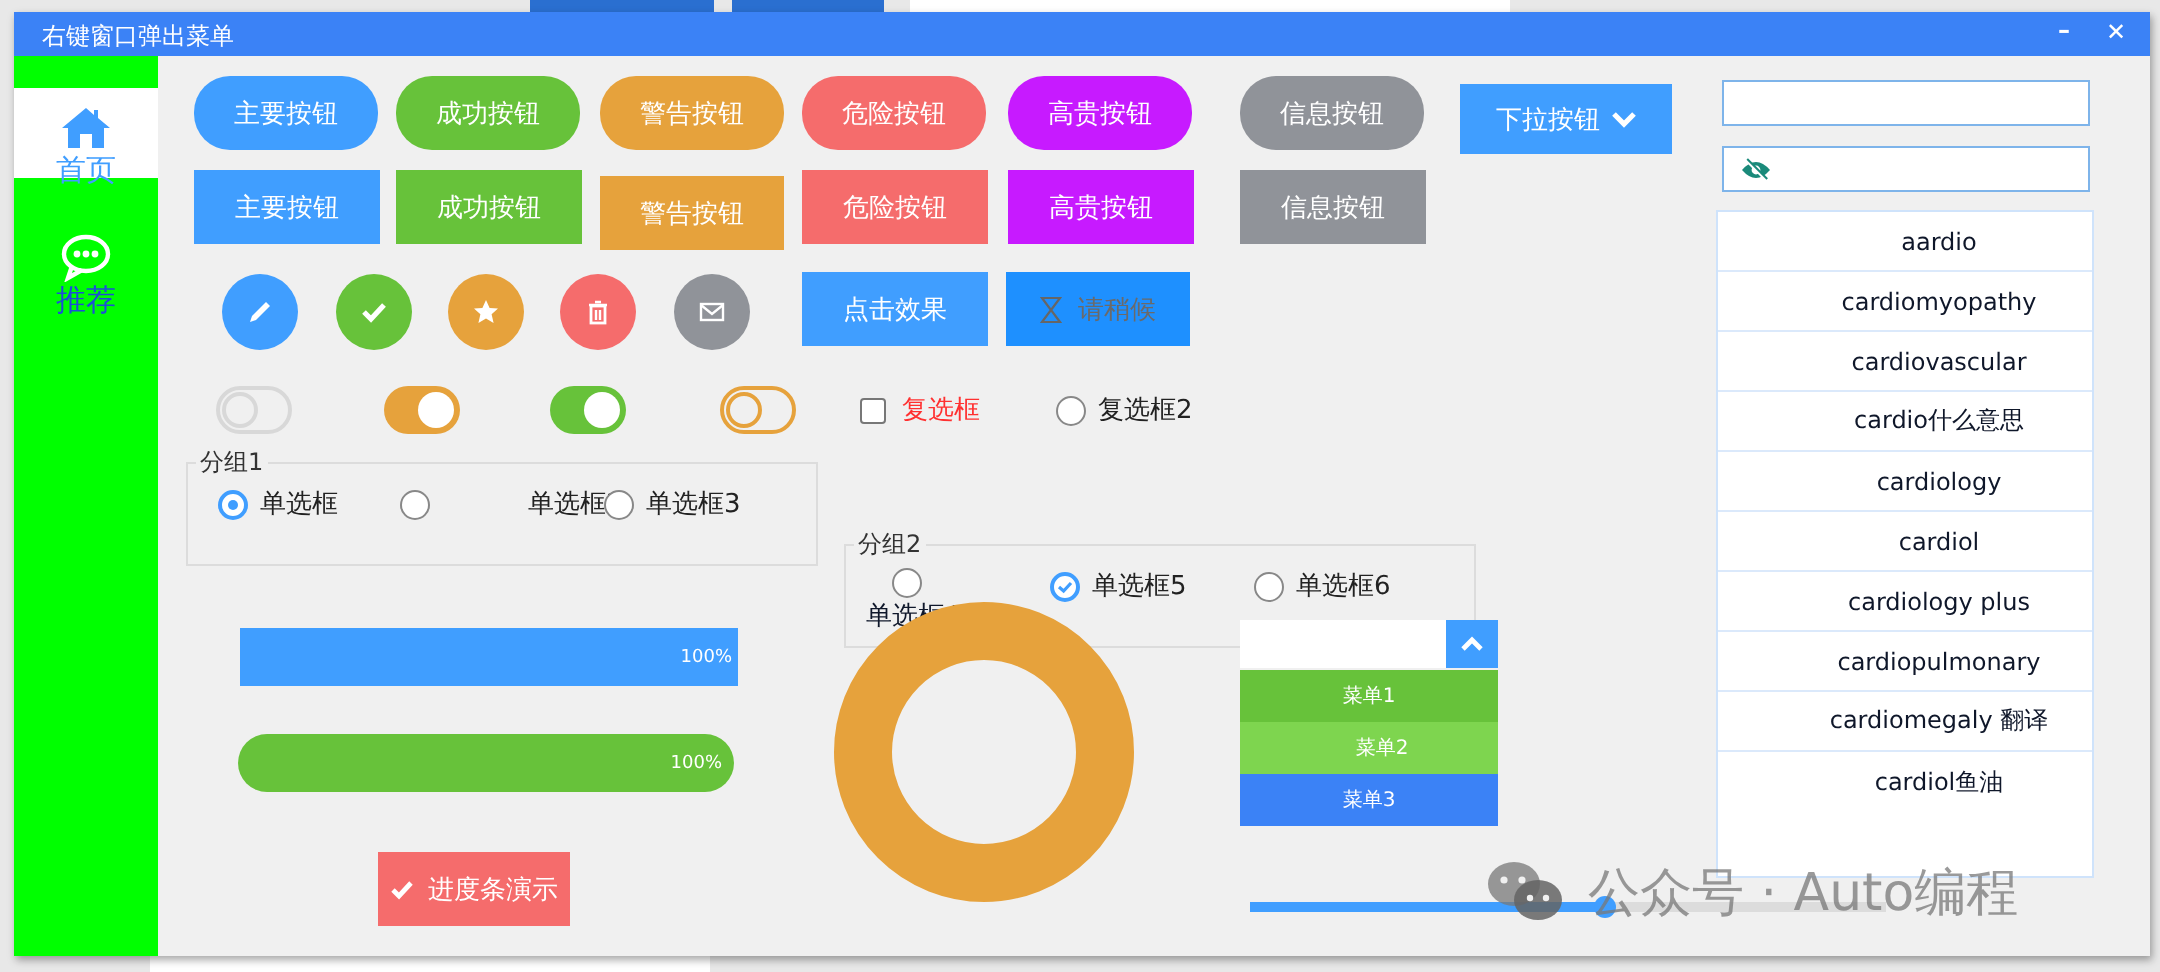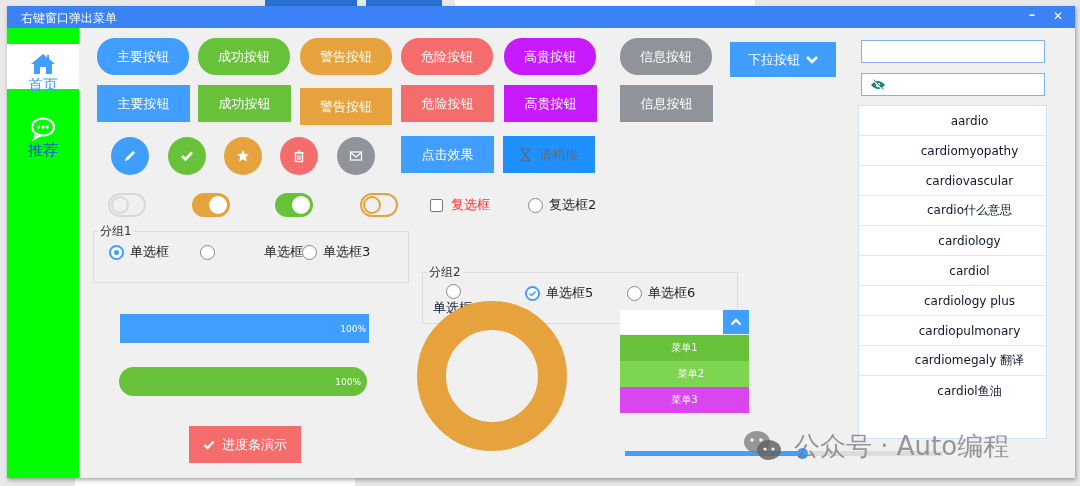--- a/index.html
+++ b/index.html
@@ -212,39 +212,39 @@
     </div>
     <div class="chk-label" style="left:204px;top:11px;color:#222;">
       <span class="radio"></span>
       <span>单选框6</span>
     </div>
   </div>
 
   <div class="pbar" style="left:113px;top:308px;width:249px;height:29px;background:#409eff;">100%</div>
   <div class="pbar" style="left:112px;top:361px;width:248px;height:29px;background:#67c23a;border-radius:15px;padding-right:6px;">100%</div>
 
-  <div class="btn c-danger" style="left:182px;top:420px;width:112px;height:37px;">
+  <div class="btn c-danger" style="left:182px;top:420px;width:96px;height:37px;">
     <svg style="width:12px;height:12px;margin-right:7px;" viewBox="0 0 12 12">
         <path d="M1.5 6 L4.5 9 L10.5 2.5" fill="none" stroke="#fff" stroke-width="2.4"></path>
       </svg>
     <span>进度条演示</span>
   </div>
 
   <div style="position:absolute;left:410px;top:295px;width:150px;height:150px;border-radius:50%;border:29px solid #e6a23c;"></div>
 
   <div class="combo">
     <div class="combo-input"></div>
     <div class="combo-btn">
       <svg width="12" height="8" viewBox="0 0 12 8">
           <path d="M1.5 6.5 L6 2 L10.5 6.5" fill="none" stroke="#fff" stroke-width="2.4"></path>
         </svg>
     </div>
     <div class="combo-item" style="top:25px;background:#67c23a;">菜单1</div>
     <div class="combo-item" style="top:51px;background:#7ed54f;padding-left:13px;">菜单2</div>
-    <div class="combo-item" style="top:77px;background:#d946ef;">菜单3</div>
+    <div class="combo-item" style="top:77px;background:#3b82f6;">菜单3</div>
   </div>
 
   <div class="slider-track"></div>
   <div class="slider-fill"></div>
   <div class="slider-knob"></div>
 
   <input class="tb" style="top: 34px;" value="">
   <div class="tb" style="top:67px;display:flex;align-items:center;padding-left:8px;">
     <svg width="16" height="12" viewBox="0 0 16 12">
         <path d="M1 6 Q8 -2 15 6 Q8 14 1 6 Z" fill="#1a8a7a"></path>

